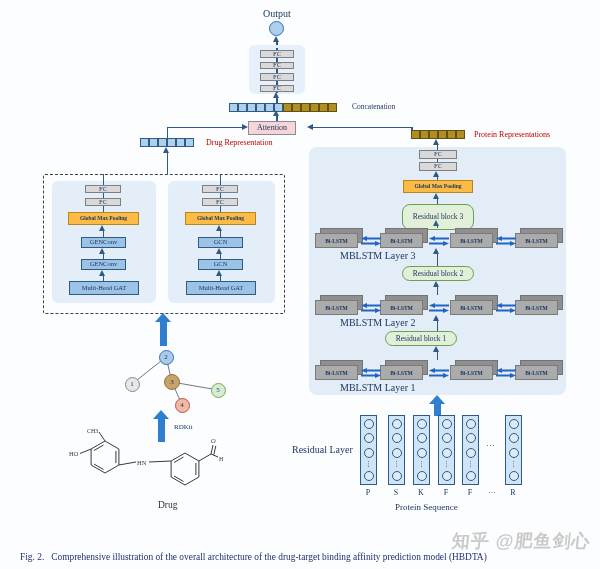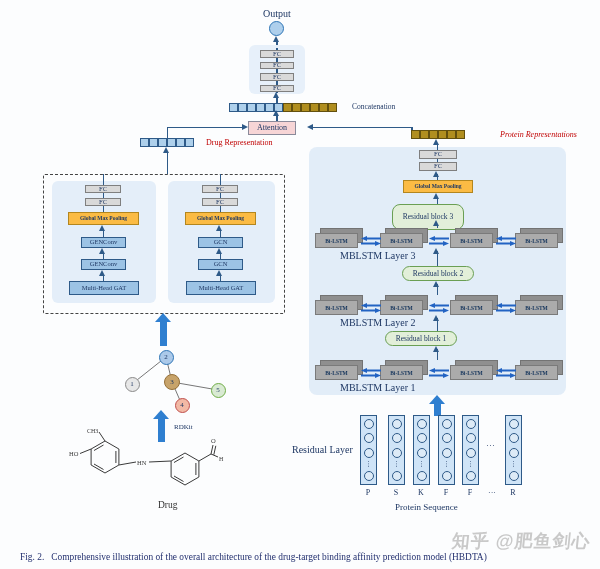--- a/index.html
+++ b/index.html
@@ -108,21 +108,21 @@
   <div class="tri-up" style="left:163px;top:147px;"></div>
 
   <div class="cellrow" style="left:411px;top:130px;">
     <div class="cell gold"></div>
       <div class="cell gold"></div>
       <div class="cell gold"></div>
       <div class="cell gold"></div>
       <div class="cell gold"></div>
       <div class="cell gold"></div>
   </div>
-  <div class="redlab" style="left:500px;top:130px;font-style:italic;">Protein Representations</div>
+  <div class="redlab" style="left:474px;top:130px;">Protein Representations</div>
 
   <div class="dashedbox" style="left:43px;top:174px;width:240px;height:138px;"></div>
   <div class="panel" style="left:52px;top:181px;width:104px;height:122px;"></div>
   <div class="panel" style="left:168px;top:181px;width:107px;height:122px;"></div>
 
   <div class="vl" style="left:102.5px;top:174px;height:11px;"></div>
   <div class="box fcbar" style="left:85px;top:185px;width:36px;height:8px;">FC</div>
   <div class="vl" style="left:102.5px;top:193px;height:5px;"></div>
   <div class="box fcbar" style="left:85px;top:198px;width:36px;height:8px;">FC</div>
   <div class="vl" style="left:102.5px;top:206px;height:6px;"></div>
@@ -158,21 +158,21 @@
   <div class="vl" style="left:436.5px;top:145px;height:5px;"></div>
   <div class="tri-up" style="left:433px;top:139px;"></div>
   <div class="box fcbar" style="left:419px;top:150px;width:38px;height:9px;">FC</div>
   <div class="vl" style="left:436.5px;top:159px;height:3px;"></div>
   <div class="box fcbar" style="left:419px;top:162px;width:38px;height:9px;">FC</div>
   <div class="vl" style="left:436.5px;top:174px;height:6px;"></div>
   <div class="tri-up" style="left:433px;top:171px;"></div>
   <div class="box gmp" style="left:403px;top:180px;width:70px;height:13px;">Global Max Pooling</div>
   <div class="vl" style="left:436.5px;top:197px;height:7px;"></div>
   <div class="tri-up" style="left:433px;top:193px;"></div>
-  <div class="box pill" style="left:392px;top:204px;width:72px;height:26px;">Residual block 3</div>
+  <div class="box pill" style="left:402px;top:204px;width:72px;height:26px;">Residual block 3</div>
   <div class="vl" style="left:436.5px;top:224px;height:4px;"></div>
   <div class="tri-up" style="left:433px;top:220px;"></div>
 
   <div class="lstm-back" style="left:320px;top:228px;"></div>
   <div class="lstm-back" style="left:385px;top:228px;"></div>
   <div class="lstm-back" style="left:455px;top:228px;"></div>
   <div class="lstm-back" style="left:520px;top:228px;"></div>
   <div class="lstm-front" style="left:315px;top:233px;">Bi-LSTM</div>
   <div class="lstm-front" style="left:380px;top:233px;">Bi-LSTM</div>
   <div class="lstm-front" style="left:450px;top:233px;">Bi-LSTM</div>

